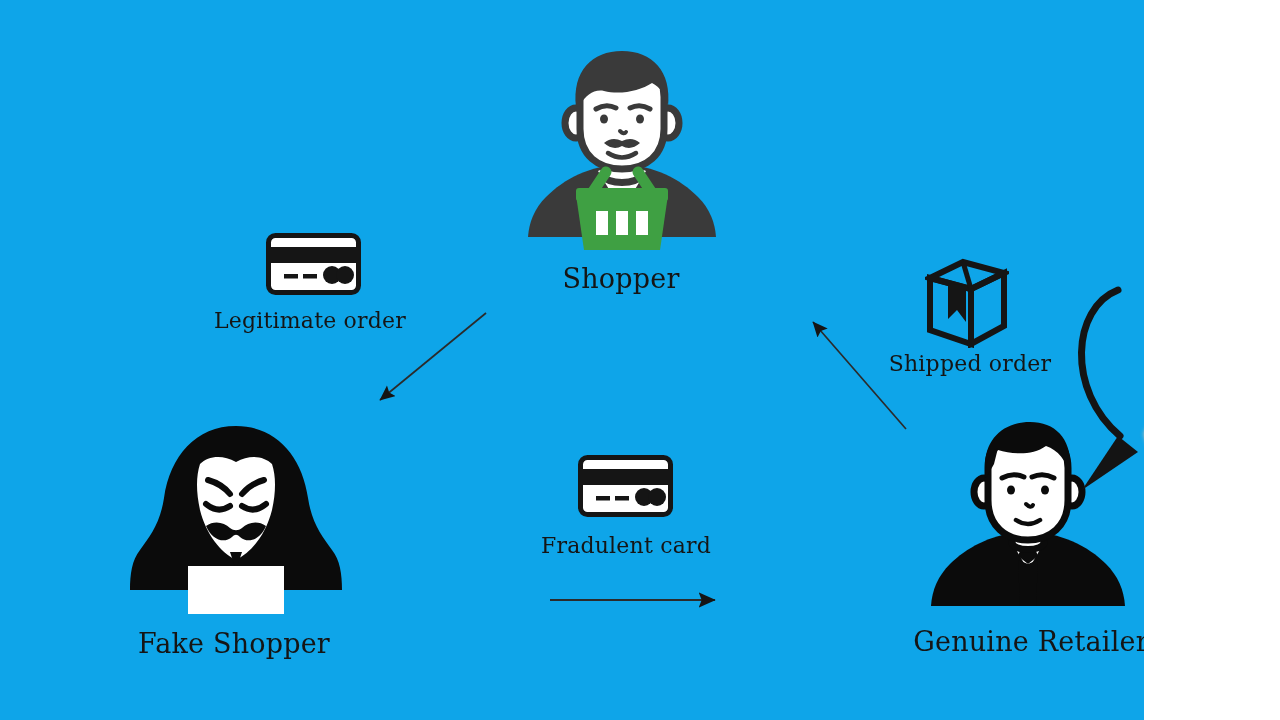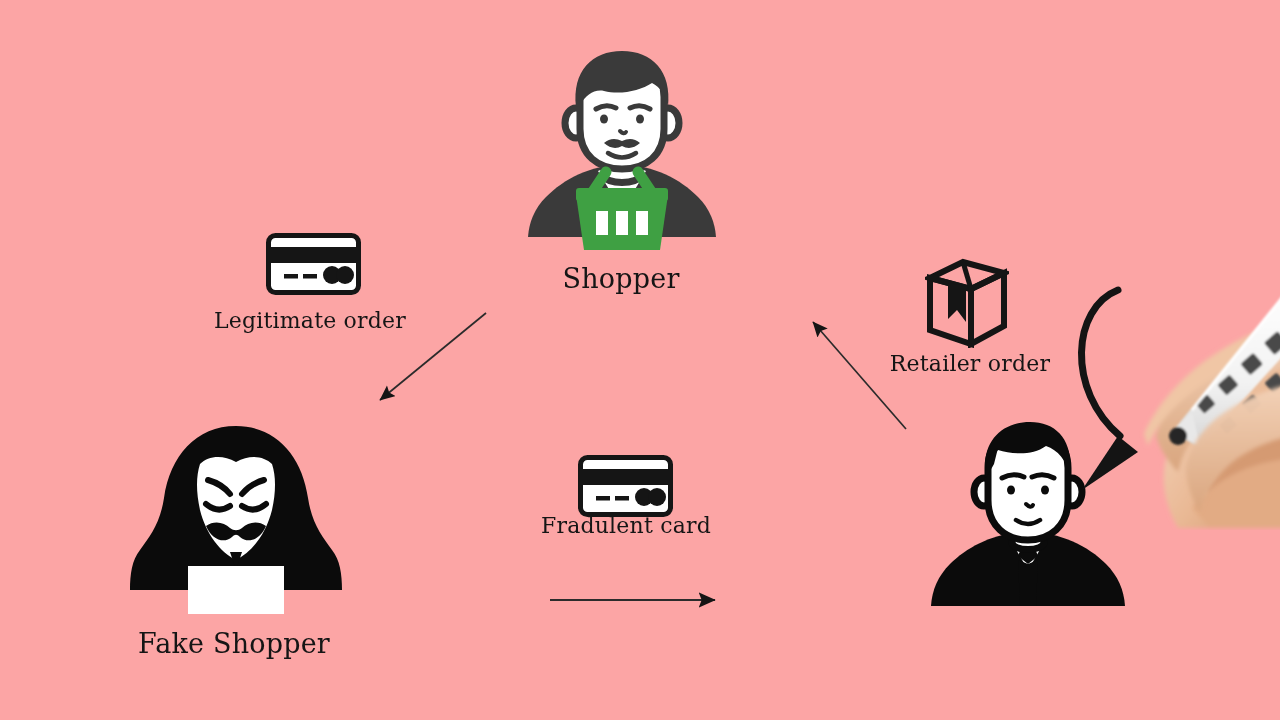--- a/index.html
+++ b/index.html
@@ -6,23 +6,23 @@
   html, body {
     margin: 0;
     padding: 0;
     background: #ffffff;
   }
   body {
     font-family: "DejaVu Serif", "Liberation Serif", serif;
   }
   #canvas {
     position: relative;
-    width: 1280px;
+    width: 1144px;
     height: 720px;
-    background: #fca5a5;
+    background: #0ea5e9;
     overflow: hidden;
   }
   .node {
     position: absolute;
   }
   .node-label {
     position: absolute;
     text-align: center;
     color: #151515;
     white-space: nowrap;
@@ -140,39 +140,39 @@
   <div class="node" style="left:578px; top:455px; width:95px; height:62px;">
     <svg width="95" height="62" viewBox="0 0 95 62">
       <rect x="2.5" y="2.5" width="90" height="57" rx="7" ry="7" fill="#ffffff" stroke="#151515" stroke-width="5"></rect>
       <rect x="5" y="14" width="85" height="16" fill="#151515"></rect>
       <rect x="18" y="41" width="14" height="4.5" fill="#151515"></rect>
       <rect x="37" y="41" width="14" height="4.5" fill="#151515"></rect>
       <circle cx="66" cy="42" r="9" fill="#151515"></circle>
       <circle cx="79" cy="42" r="9" fill="#151515"></circle>
     </svg>
   </div>
-  <div class="node-label label-md" style="left:476px; top:513px; width:300px;text-align:center;">Fradulent card</div>
+  <div class="node-label label-md" style="left:476px; top:533px; width:300px;text-align:center;">Fradulent card</div>
 
   <div class="node" style="left:925px; top:256px; width:84px; height:92px;">
     <svg width="84" height="92" viewBox="0 0 84 92">
       <g fill="none" stroke="#151515" stroke-width="6" stroke-linejoin="miter">
 
         <path d="M5 22 L5 74 L46 88 L46 33 Z"></path>
 
         <path d="M46 33 L46 88 L79 70 L79 17 Z"></path>
 
         <path d="M5 22 L38 6 L79 17 L46 33 Z"></path>
       </g>
 
       <path d="M23 27 L23 63 L32 54 L41 66 L41 30 Z" fill="#151515"></path>
 
       <path d="M38 6 L46 33" stroke="#151515" stroke-width="5" fill="none"></path>
     </svg>
   </div>
-  <div class="node-label label-md" style="left:820px; top:351px; width:300px;">Retailer order</div>
+  <div class="node-label label-md" style="left:820px; top:351px; width:300px;">Shipped order</div>
 
   <div class="node" style="left:130px; top:424px; width:212px; height:190px;">
     <svg width="212" height="190" viewBox="0 0 212 190">
 
       <path d="M106 2
                C 66 2 40 32 34 74
                C 30 100 20 112 10 126
                C 2 136 0 150 0 166
                L 212 166
                C 212 150 210 136 202 126
@@ -250,20 +250,21 @@
       <path d="M104 57 q11 -5 22 1" stroke="#0b0b0b" stroke-width="5" fill="none" stroke-linecap="round"></path>
 
       <ellipse cx="83" cy="70" rx="4" ry="4.5" fill="#0b0b0b"></ellipse>
       <ellipse cx="117" cy="70" rx="4" ry="4.5" fill="#0b0b0b"></ellipse>
 
       <path d="M98 84 q5 5 7 1" stroke="#0b0b0b" stroke-width="4" fill="none" stroke-linecap="round"></path>
 
       <path d="M88 100 q12 8 24 0" stroke="#0b0b0b" stroke-width="4.5" fill="none" stroke-linecap="round"></path>
     </svg>
   </div>
+  <div class="node-label label-lg" style="left:881px; top:626px; width:300px;">Genuine Retailer</div>
 
   <div class="hand-wrap">
     <svg width="230" height="290" viewBox="0 0 230 290">
       <defs>
         <filter id="softblur" x="-20%" y="-20%" width="150%" height="150%">
           <feGaussianBlur stdDeviation="2.1"></feGaussianBlur>
         </filter>
         <filter id="softblur2" x="-20%" y="-20%" width="150%" height="150%">
           <feGaussianBlur stdDeviation="1.3"></feGaussianBlur>
         </filter>

